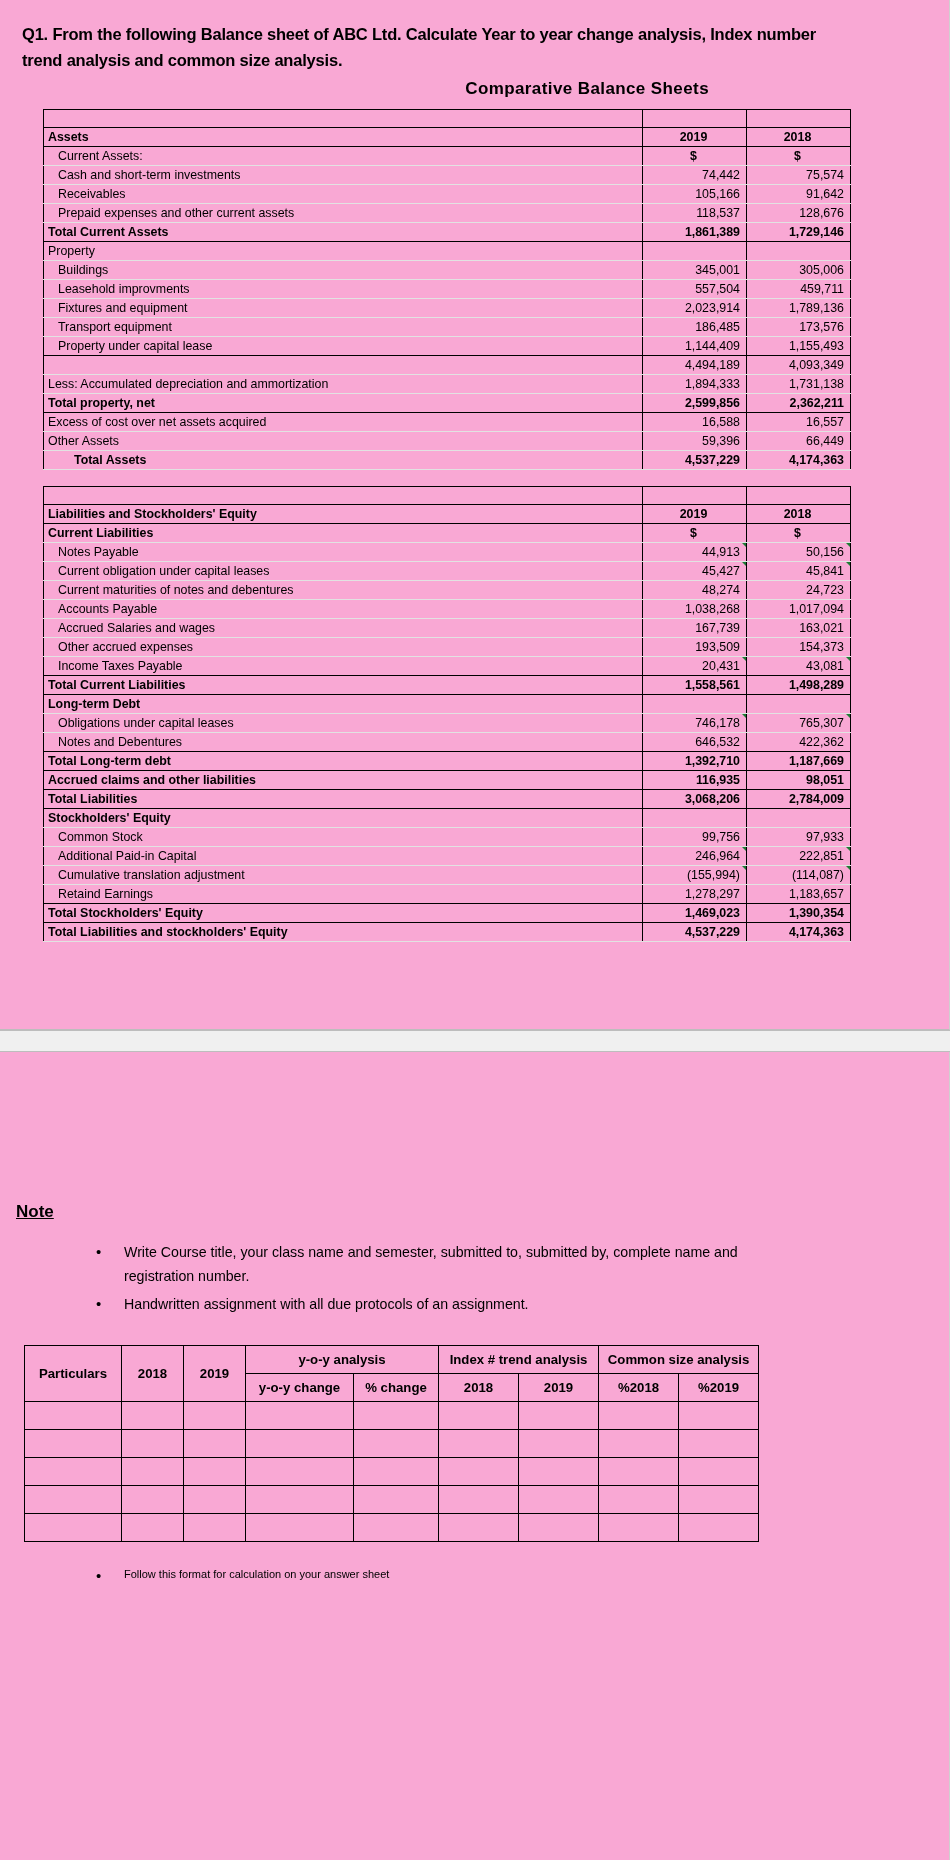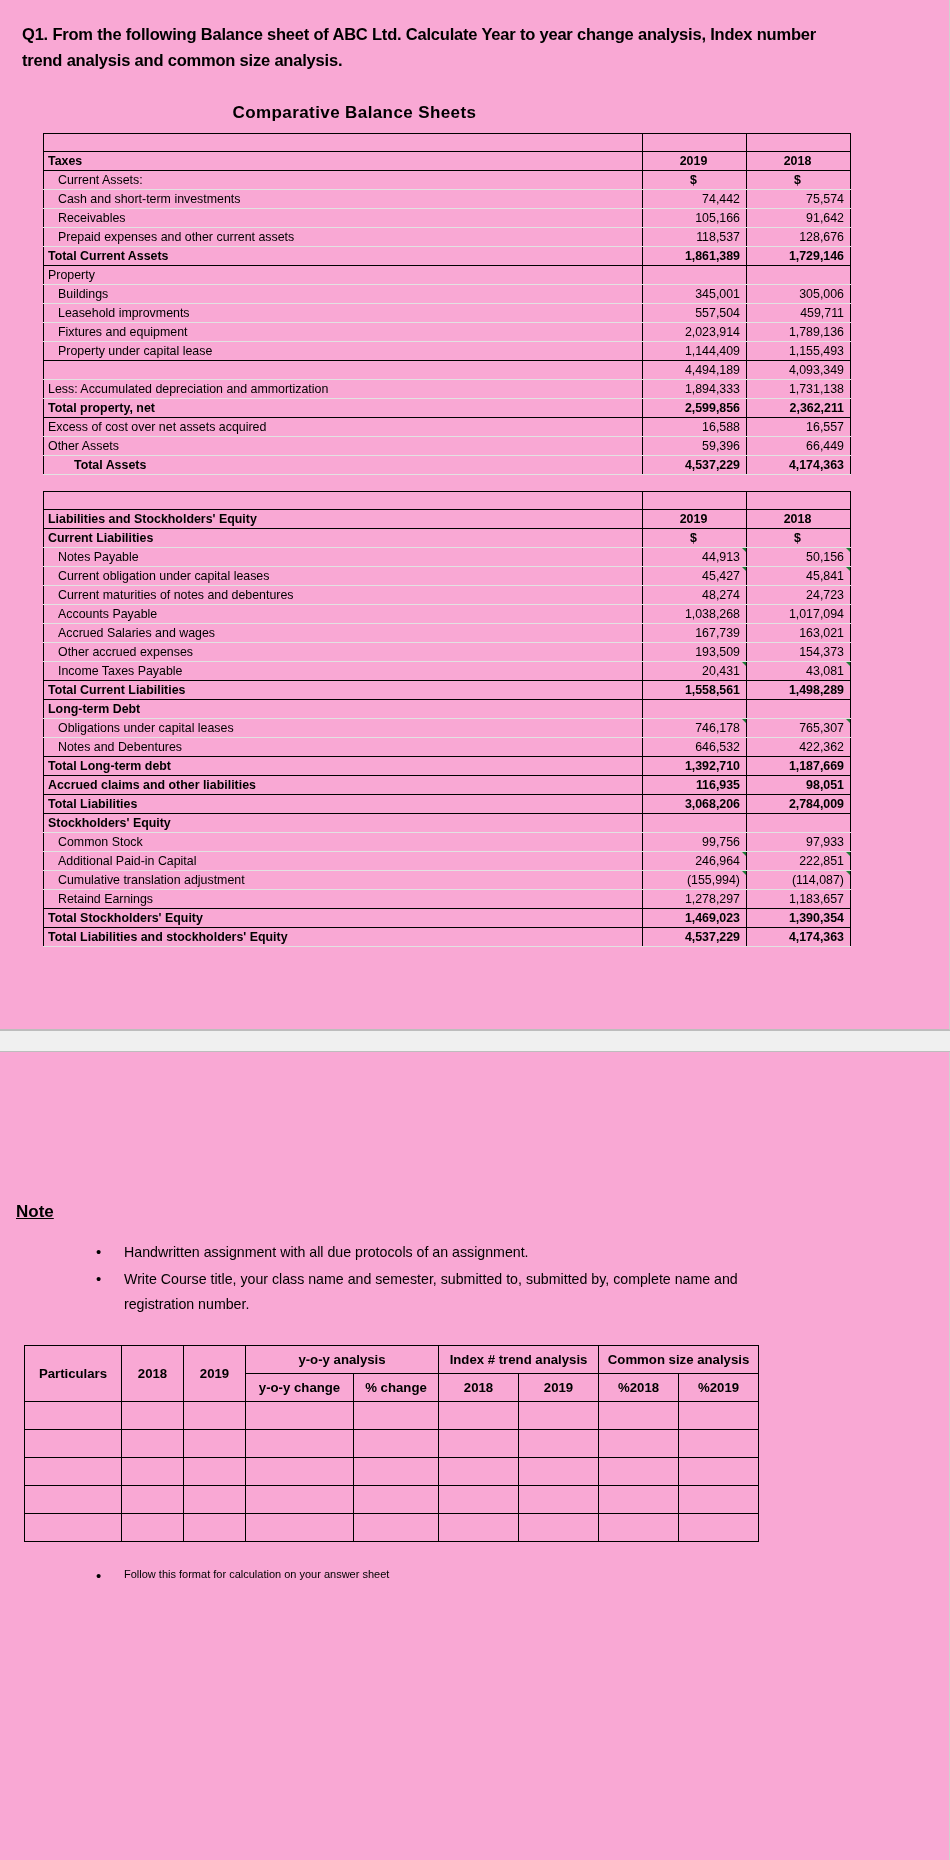--- a/index.html
+++ b/index.html
@@ -28,25 +28,25 @@
 
   .question {
     font-size: 16.5px;
     font-weight: bold;
     line-height: 1.55;
     letter-spacing: -0.2px;
     padding: 22px 120px 0 22px;
   }
 
   .sheet-title {
-    text-align: center;
+    text-align: right;
     font-size: 17px;
     font-weight: bold;
     letter-spacing: 0.4px;
-    margin: 30px 0 10px 0;
+    margin: 6px 0 10px 0;
     padding-right: 240px;
   }
 
   
   .bs-wrap {
     padding-left: 43px;
     padding-right: 98px;
   }
 
   table.bs {
@@ -193,21 +193,21 @@
           <col class="col-num">
           <col class="col-num">
       </colgroup>
       <tbody id="assets-body">
           <tr class="gap-row">
             <td class="col-label"></td>
             <td class="col-num"></td>
             <td class="col-num"></td>
           </tr>
           <tr class="rule rule-top">
-            <td class="col-label b">Taxes</td>
+            <td class="col-label b">Assets</td>
             <td class="col-num b ctr">2019</td>
             <td class="col-num b ctr">2018</td>
           </tr>
           <tr class="light">
             <td class="col-label ind1">Current Assets:</td>
             <td class="col-num b ctr">$</td>
             <td class="col-num b ctr">$</td>
           </tr>
           <tr class="light">
             <td class="col-label ind1">Cash and short-term investments</td>
@@ -241,20 +241,25 @@
           </tr>
           <tr class="light">
             <td class="col-label ind1">Leasehold improvments</td>
             <td class="col-num">557,504</td>
             <td class="col-num">459,711</td>
           </tr>
           <tr class="light">
             <td class="col-label ind1">Fixtures and equipment</td>
             <td class="col-num">2,023,914</td>
             <td class="col-num">1,789,136</td>
+          </tr>
+          <tr class="light">
+            <td class="col-label ind1">Transport equipment</td>
+            <td class="col-num">186,485</td>
+            <td class="col-num">173,576</td>
           </tr>
           <tr class="rule">
             <td class="col-label ind1">Property under capital lease</td>
             <td class="col-num">1,144,409</td>
             <td class="col-num">1,155,493</td>
           </tr>
           <tr class="light">
             <td class="col-label"></td>
             <td class="col-num">4,494,189</td>
             <td class="col-num">4,093,349</td>
@@ -422,22 +427,22 @@
   </div>
 </div>
 
 <div class="page-gap"></div>
 
 <div class="page page-two">
 
   <div class="note-head">Note</div>
 
   <ul class="note-list" id="note-list">
+      <li>Write Course title, your class name and semester, submitted to, submitted by, complete name and registration number.</li>
       <li>Handwritten assignment with all due protocols of an assignment.</li>
-      <li>Write Course title, your class name and semester, submitted to, submitted by, complete name and registration number.</li>
     </ul>
 
   <div class="grid-wrap">
     <table class="grid">
       <colgroup>
         <col class="g-part">
           <col class="g-yr">
           <col class="g-yr">
         <col class="g-yoy">
           <col class="g-pct">

